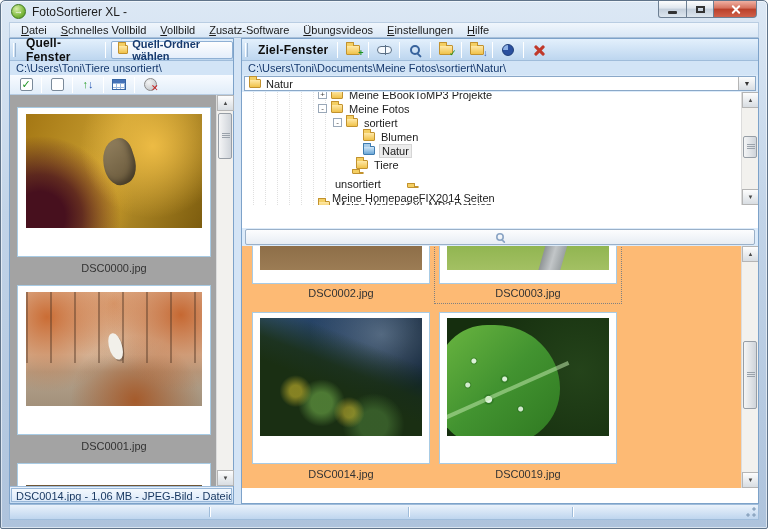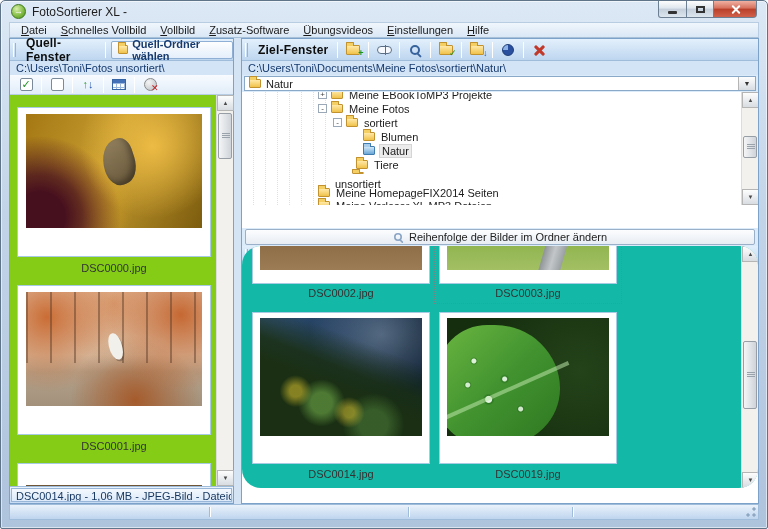--- a/index.html
+++ b/index.html
@@ -93,21 +93,21 @@
            linear-gradient(180deg,transparent 3px,#e67e22 3px 5px,transparent 5px 7px,#3a7ccc 7px 9px,transparent 9px),#fff; }
   .i-play { width:13px; height:11px; border:1px solid #5a6f85; background:#eef5fc; }
   .i-play::after { content:""; position:absolute; left:4px; top:2px; border-left:5px solid #2a7a2a; border-top:3px solid transparent; border-bottom:3px solid transparent; }
 
   
   .toolrow { position:absolute; left:0; right:0; top:36px; height:20px;
              background:linear-gradient(180deg,#f8fbff,#e1edf9); border-bottom:1px solid #b7cde4;
              display:flex; align-items:center; padding-left:4px; }
 
   
-  .list { position:absolute; left:0; right:0; top:56px; bottom:17px; background:#84cc16; overflow:hidden; }
+  .list { position:absolute; left:0; right:0; top:56px; bottom:17px; background:#a3a3a3; overflow:hidden; }
   .thumb-cell { position:absolute; left:7px; width:194px; background:#fff; border:1px solid #a8cbe4; }
   .thumb-img { margin:6px auto 0; width:176px; height:114px; }
   .thumb-label { position:absolute; left:0; width:208px; text-align:center; color:#333; }
 
   
   .sbar { position:absolute; width:17px; background:#f2f1ee; border-left:1px solid #dcdcdc; }
   .sbar.h-left { right:0; top:56px; bottom:17px; }
   .sbtn { position:absolute; left:0; width:17px; height:16px; border:1px solid #b5b5b5;
           background:linear-gradient(180deg,#fdfdfd,#d8dde2); color:#4a4a4a; font-size:6px; text-align:center; line-height:15px; }
   .sbtn.top { top:0; } .sbtn.bot { bottom:0; }
@@ -141,21 +141,21 @@
 
   .pvtool { position:absolute; left:0; right:0; top:166px; height:23px;
             background:linear-gradient(180deg,#e3f0fc,#bdd6ef); border-top:1px solid #9fbcda; border-bottom:1px solid #9fbcda;
             display:flex; align-items:center;margin-top:39px; }
   .pvtool .tbtn { width:22px; }
 
   .order-row { position:absolute; left:0; right:0; top:189px; height:18px; background:#dcebfa; padding:1px 3px; }
   .order-btn { height:16px; width:100%; border:1px solid #9ab0c8; border-radius:2px;
                background:linear-gradient(180deg,#fcfdfe,#e7edf4); display:flex; align-items:center; justify-content:center; gap:6px; color:#222; }
 
-  .grid { position:absolute; left:0; right:0; top:207px; bottom:15px; background:#14b8a6; overflow:hidden;border-radius:19px; }
+  .grid { position:absolute; left:0; right:0; top:207px; bottom:15px; background:#fdba74; overflow:hidden; }
   .gcell { position:absolute; width:178px; background:#fff; border:1px solid #a8cbe4; }
   .gimg { margin:5px auto 0; width:162px; }
   .glabel { position:absolute; width:186px; text-align:center; color:#333; }
   .gsel { position:absolute; border:1px dotted #808080; }
 
   
   .ph-butterfly { position:relative; overflow:hidden;
     background:
       radial-gradient(circle at 72% 28%, rgba(240,190,70,.95), rgba(240,190,70,0) 48%),
       radial-gradient(circle at 8% 90%, #47101e 0 13%, rgba(71,16,30,.8) 22%, rgba(71,16,30,0) 42%),
@@ -249,21 +249,21 @@
     <div class="panel panel-left">
       <div class="ptool">
         <div class="grip"></div>
         <div class="ptitle">Quell-Fenster</div>
         <div class="vsep"></div>
         <div class="choose-btn">
           <span class="ico i-folder small"></span>
           <span>Quell-Ordner wählen</span>
         </div>
       </div>
-      <div class="pathrow">C:\Users\Toni\Fotos unsortiert\</div>
+      <div class="pathrow">C:\Users\Toni\Tiere unsortiert\</div>
       <div class="toolrow">
         <div class="tbtn">
             <span class="ico i-checkbox">✓</span>
           </div>
         <div class="vsep"></div>
         <div class="tbtn">
             <span class="ico i-checkbox"></span>
           </div>
         <div class="vsep"></div>
         <div class="tbtn">
@@ -388,21 +388,21 @@
           <span class="lbl">Natur</span>
         </div>
         <div class="trow" style="left:114px; top:66px;">
           <span class="ico i-folder small"></span>
           <span class="lbl">Tiere</span>
         </div>
         <div class="trow" style="left:91px; top:80px;flex-direction:column;">
           <span class="ico i-folder small"></span>
           <span class="lbl">unsortiert</span>
         </div>
-        <div class="trow" style="left:76px; top:94px;">
+        <div class="trow" style="left:88px; top:94px;flex-direction:column;">
           <span class="ico i-folder small"></span>
           <span class="lbl">Meine HomepageFIX2014 Seiten</span>
         </div>
         <div class="trow" style="left:76px; top:107px;">
           <span class="ico i-folder small"></span>
           <span class="lbl">Meine Vorleser XL MP3 Dateien</span>
         </div>
         <div class="sbar" style="right:0; top:0; bottom:0;">
           <div class="sbtn top">▲</div>
           <div class="sthumb" style="top:44px; height:22px;"></div>
@@ -461,21 +461,20 @@
           </div>
         <div class="vsep"></div>
         <div class="tbtn">
             <span class="ico i-mag dim"></span>
           </div>
       </div>
 
       <div class="order-row">
         <div class="order-btn">
           <span class="ico i-mag dim" style="transform:scale(.8);"></span>
-          <span>Reihenfolge der Bilder im Ordner ändern</span>
         </div>
       </div>
 
       <div class="grid">
         <div class="gcell" style="left:10px; top:-57px; height:95px;">
           <div class="gimg ph-field" style="height:75px;"></div>
         </div>
         <div class="glabel" style="left:6px; top:41px;">DSC0002.jpg</div>
 
         <div class="gsel" style="left:192px; top:-60px; width:188px; height:118px;"></div>

